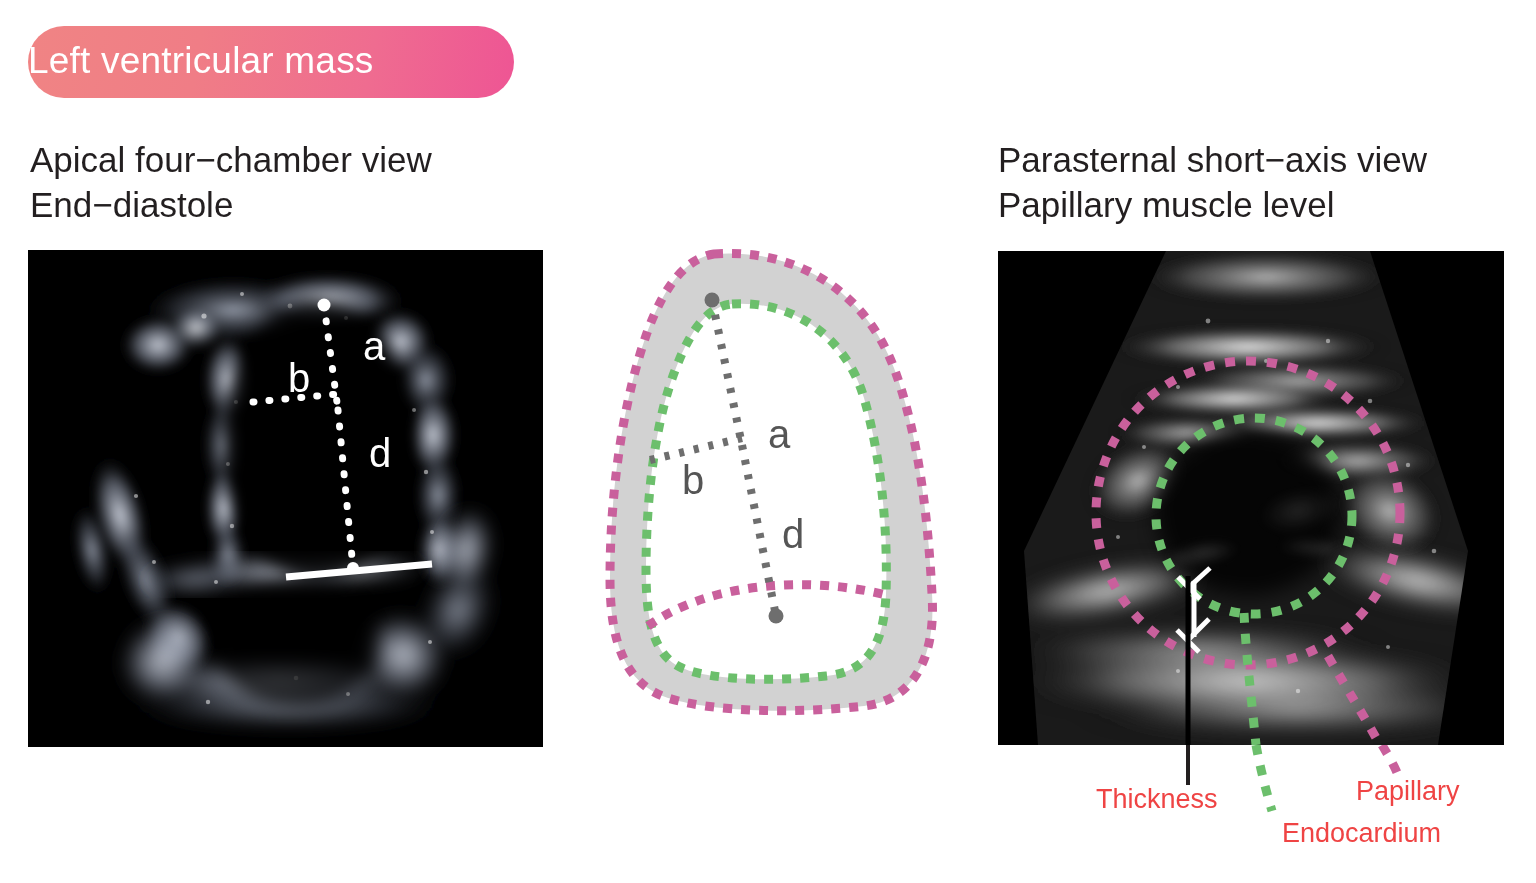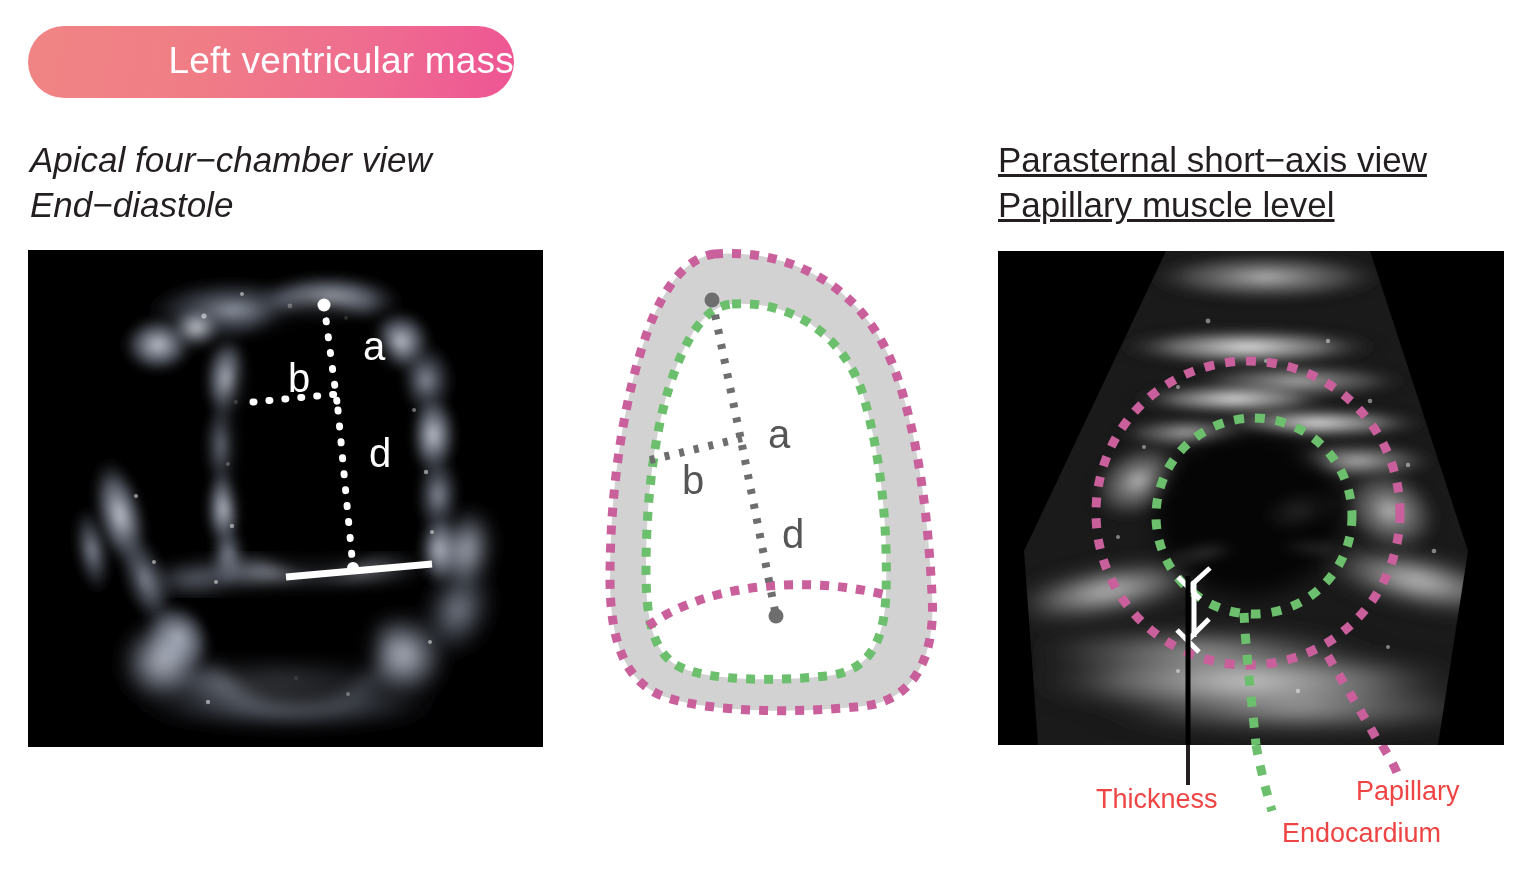--- a/index.html
+++ b/index.html
@@ -20,43 +20,43 @@
   #title-badge {
     position: absolute;
     left: 28px;
     top: 26px;
     width: 486px;
     height: 72px;
     border-radius: 36px;
     background: linear-gradient(100deg, #f08484 0%, #f07d86 35%, #ef6c90 70%, #ee5594 100%);
     display: flex;
     align-items: center;
-    justify-content: flex-end;
+    justify-content: flex-start;
     box-sizing: border-box;
   }
   #title-badge .badge-text {
     color: #ffffff;
     font-size: 37px;
     letter-spacing: 0.2px;
     line-height: 1;
     font-weight: 400;
     padding-bottom: 3px;
   }
 
   
   .panel-heading {
     position: absolute;
     font-size: 35px;
     line-height: 1.29;
     color: #231f20;
     white-space: pre-line;
     font-weight: 400;
   }
-  #heading-left  { left: 30px;  top: 137px; font-style: italic; }
-  #heading-right { left: 998px; top: 137px; text-decoration: underline; }
+  #heading-left  { left: 30px;  top: 137px; }
+  #heading-right { left: 998px; top: 137px; }
 
   
   .usframe {
     position: absolute;
     background: #000000;
     overflow: hidden;
   }
   #us-left  { left: 28px;  top: 250px; width: 515px; height: 497px; }
   #us-right { left: 998px; top: 251px; width: 506px; height: 494px; }
 

